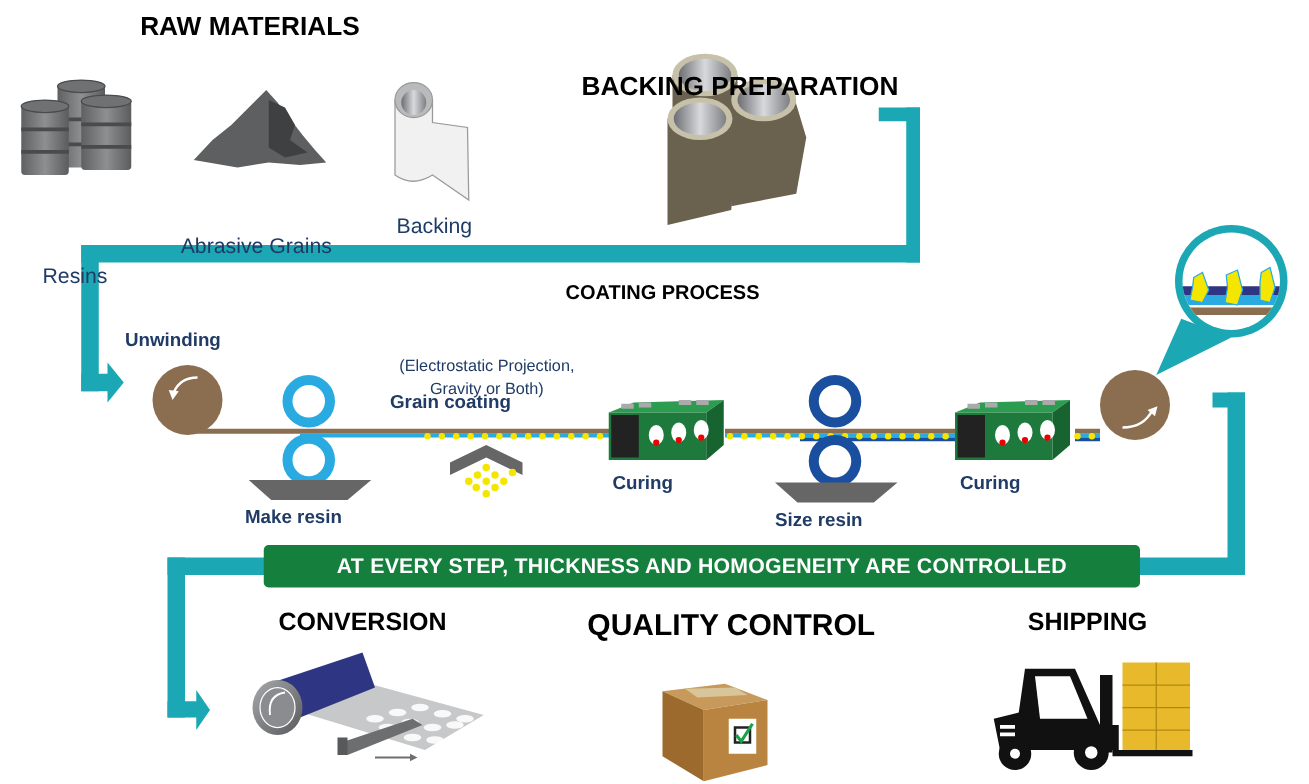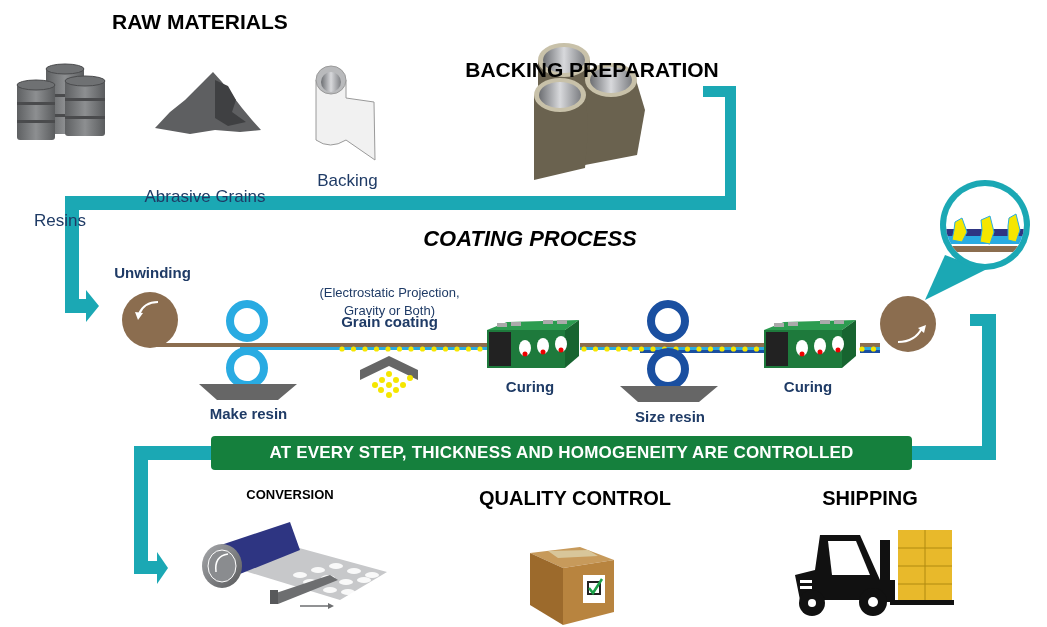--- a/index.html
+++ b/index.html
@@ -1,21 +1,21 @@
 <!DOCTYPE html>
 <html><head>
 <meta charset="utf-8">
 <style>
   html, body { margin:0; padding:0; background:#ffffff; }
   #stage { position:relative; width:1047px; height:627px; overflow:hidden; background:#fff; font-family:"Liberation Sans", sans-serif; }
   #art { position:absolute; left:0; top:0; }
   .txt { position:absolute; white-space:nowrap; }
   .h1 { font-weight:bold; font-size:21px; color:#000; text-align:center; }
   .lbl { font-size:17px; color:#1f3b66; text-align:center; }
-  .step { font-weight:bold; font-size:15px; color:#1f3b66; text-align:center; }
+  .step { font-weight:bold; font-size:15px; color:#1f3b66; text-align:left; }
   .sub { font-size:13px; color:#1f3b66; text-align:center; line-height:17px; }
   .banner { position:absolute; left:211px; top:436px; width:701px; height:34px; background:#15803d; border-radius:4px;
             color:#fff; font-weight:bold; font-size:17px; line-height:34px; text-align:center; letter-spacing:0.2px; }
 </style>
 </head>
 <body>
 
 <div id="stage">
 
 <svg id="art" width="1047" height="627" viewBox="0 0 1047 627">
@@ -305,30 +305,30 @@
   </g>
 </svg>
 
 <div class="txt h1" style="left:90px;top:10px;width:220px;">RAW MATERIALS</div>
 <div class="txt h1" style="left:432px;top:10px;width:320px;margin-top:48px;">BACKING PREPARATION</div>
 
 <div class="txt lbl" style="left:15px;top:171px;width:90px;margin-top:40px;">Resins</div>
 <div class="txt lbl" style="left:130px;top:187px;width:150px;">Abrasive Grains</div>
 <div class="txt lbl" style="left:305px;top:171px;width:85px;">Backing</div>
 
-<div class="txt h1" style="left:390px;top:226px;width:280px;font-size:22px;font-style:italic;">COATING PROCESS</div>
+<div class="txt h1" style="left:390px;top:226px;width:280px;font-size:16px;">COATING PROCESS</div>
 
 <div class="txt step" style="left:100px;top:264px;width:105px;">Unwinding</div>
 <div class="txt step" style="left:312px;top:265px;width:155px;margin-top:48px;">Grain coating</div>
 <div class="txt sub" style="left:297px;top:284px;width:185px;">(Electrostatic Projection,</div>
 <div class="txt sub" style="left:297px;top:302px;width:185px;">Gravity or Both)</div>
 <div class="txt step" style="left:196px;top:405px;width:105px;">Make resin</div>
 <div class="txt step" style="left:490px;top:378px;width:80px;">Curing</div>
 <div class="txt step" style="left:620px;top:408px;width:100px;">Size resin</div>
 <div class="txt step" style="left:768px;top:378px;width:80px;">Curing</div>
 
 <div class="banner">AT EVERY STEP, THICKNESS AND HOMOGENEITY ARE CONTROLLED</div>
 
-<div class="txt h1" style="left:195px;top:487px;width:190px;font-size:13px;">CONVERSION</div>
-<div class="txt h1" style="left:445px;top:487px;width:260px;font-size:20px;">QUALITY CONTROL</div>
+<div class="txt h1" style="left:195px;top:487px;width:190px;font-size:20px;">CONVERSION</div>
+<div class="txt h1" style="left:455px;top:487px;width:260px;font-size:24px;">QUALITY CONTROL</div>
 <div class="txt h1" style="left:790px;top:487px;width:160px;font-size:20px;text-align:center;">SHIPPING</div>
 
 </div>
 
 </body></html>

